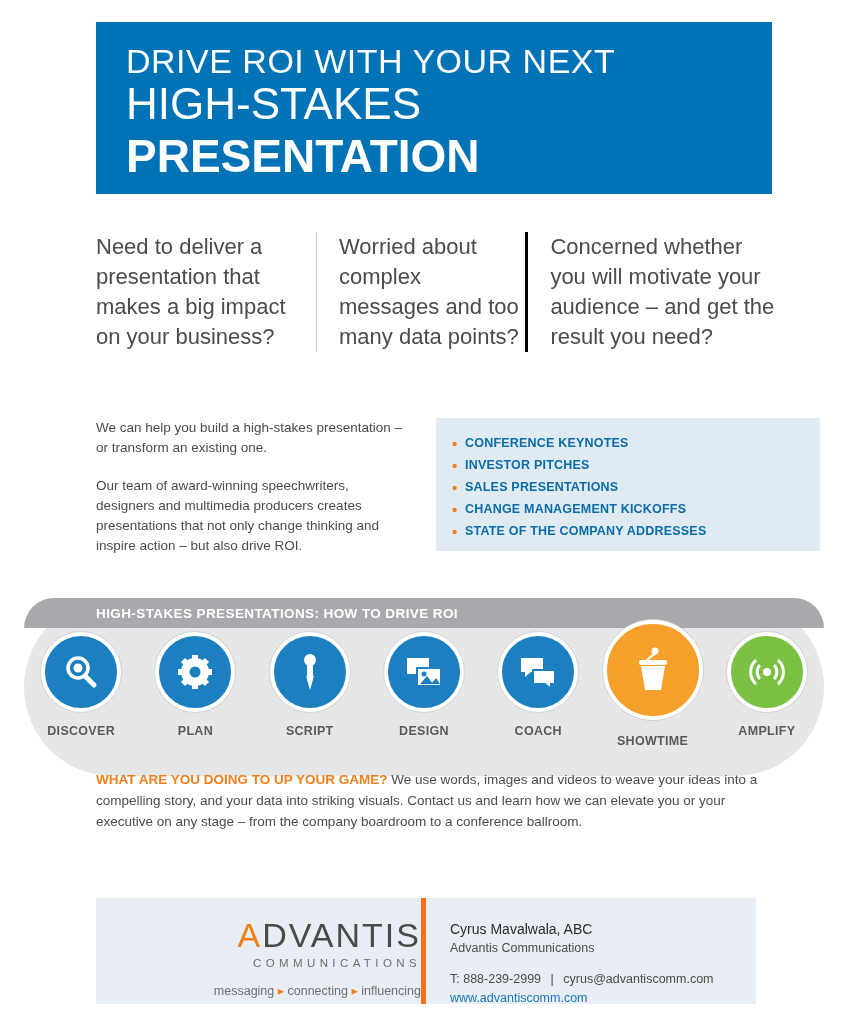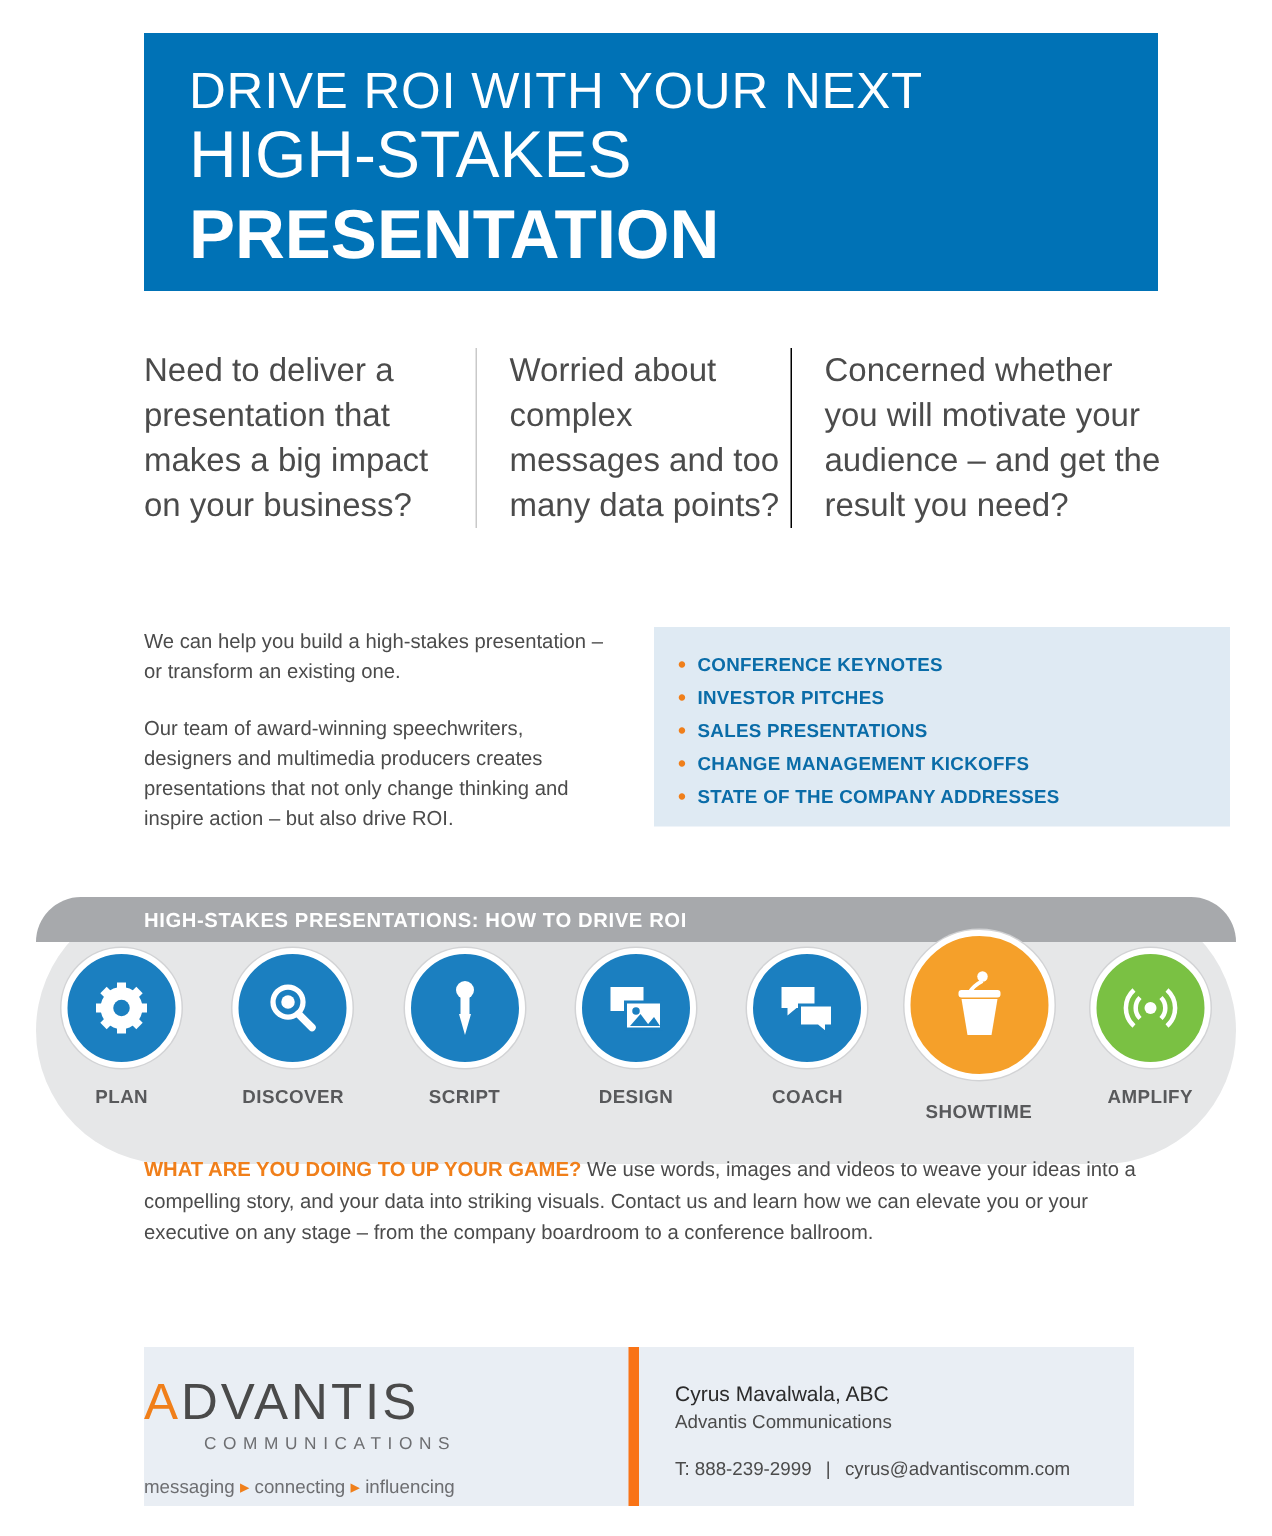--- a/index.html
+++ b/index.html
@@ -61,21 +61,21 @@
     display: flex;
   }
   .q-col {
     font-size: 22px;
     line-height: 30px;
     color: #4b4b4b;
     font-weight: normal;
   }
   .q-col.c1 { width: 210px; padding-right: 14px; }
   .q-col.c2 { width: 190px; padding-left: 22px; border-left: 1px solid #c9c9c9; }
-  .q-col.c3 { width: 230px; padding-left: 22px; border-left: 1px solid #000000; }
+  .q-col.c3 { width: 230px; padding-left: 22px; border-left: 3px solid #000000; }
 
   
   .bodycopy {
     position: absolute;
     left: 96px;
     top: 418px;
     width: 310px;
     font-size: 13.5px;
     line-height: 20px;
     color: #4b4b4b;
@@ -203,24 +203,24 @@
     position: absolute;
     left: 96px;
     top: 898px;
     width: 660px;
     height: 106px;
     background: #e9eef4;
     display: flex;
   }
   .footer-left {
     width: 330px;
-    text-align: left;
+    text-align: right;
     padding-top: 18px;
     box-sizing: border-box;
-    border-right: 7px solid #f97316;
+    border-right: 5px solid #f97316;
   }
   .logo-word {
     font-size: 34px;
     letter-spacing: 2px;
     color: #4a4a4a;
     font-weight: normal;
   }
   .logo-word .a-accent { color: #f07f1a; }
   .logo-sub {
     font-size: 11.5px;
@@ -277,20 +277,33 @@
     <li>CHANGE MANAGEMENT KICKOFFS</li>
     <li>STATE OF THE COMPANY ADDRESSES</li>
   </ul>
 </div>
 
 <div class="process"></div>
 <div class="process-title-bg"></div>
 <div class="process-title">HIGH-STAKES PRESENTATIONS: HOW TO DRIVE ROI</div>
 
 <div class="steps">
+
+  <div class="step">
+    <div class="circle">
+      <span>
+        <svg width="40" height="40" viewBox="0 0 40 40">
+          <circle cx="17" cy="16" r="10" fill="none" stroke="#ffffff" stroke-width="3.5"></circle>
+          <circle cx="17" cy="16" r="4.5" fill="#ffffff"></circle>
+          <line x1="24" y1="24" x2="33" y2="33" stroke="#ffffff" stroke-width="5" stroke-linecap="round"></line>
+        </svg>
+      </span>
+    </div>
+    <div class="step-label">DISCOVER</div>
+  </div>
 
   <div class="step">
     <div class="circle">
       <span>
         <svg width="40" height="40" viewBox="0 0 40 40">
           <g fill="#ffffff">
             <circle cx="20" cy="20" r="14"></circle>
           </g>
           <g stroke="#ffffff" stroke-width="6">
             <line x1="20" y1="3" x2="20" y2="9"></line>
@@ -306,33 +319,20 @@
         </svg>
       </span>
     </div>
     <div class="step-label">PLAN</div>
   </div>
 
   <div class="step">
     <div class="circle">
       <span>
         <svg width="40" height="40" viewBox="0 0 40 40">
-          <circle cx="17" cy="16" r="10" fill="none" stroke="#ffffff" stroke-width="3.5"></circle>
-          <circle cx="17" cy="16" r="4.5" fill="#ffffff"></circle>
-          <line x1="24" y1="24" x2="33" y2="33" stroke="#ffffff" stroke-width="5" stroke-linecap="round"></line>
-        </svg>
-      </span>
-    </div>
-    <div class="step-label">DISCOVER</div>
-  </div>
-
-  <div class="step">
-    <div class="circle">
-      <span>
-        <svg width="40" height="40" viewBox="0 0 40 40">
           <circle cx="20" cy="8" r="6" fill="#ffffff"></circle>
           <rect x="17" y="12" width="6" height="14" fill="#ffffff"></rect>
           <polygon points="20,38 16,24 24,24" fill="#ffffff"></polygon>
         </svg>
       </span>
     </div>
     <div class="step-label">SCRIPT</div>
   </div>
 
   <div class="step">
@@ -410,14 +410,15 @@
     </div>
   </div>
   <div class="footer-right">
     <div class="contact-name">Cyrus Mavalwala, ABC</div>
     <div>Advantis Communications</div>
     <div style="margin-top:12px;">
       <span>T: 888-239-2999</span>
       <span style="padding:0 6px;">|</span>
       <span>cyrus@advantiscomm.com</span>
     </div>
+    <div class="contact-link">www.advantiscomm.com</div>
   </div>
 </div>
 
 </body></html>

